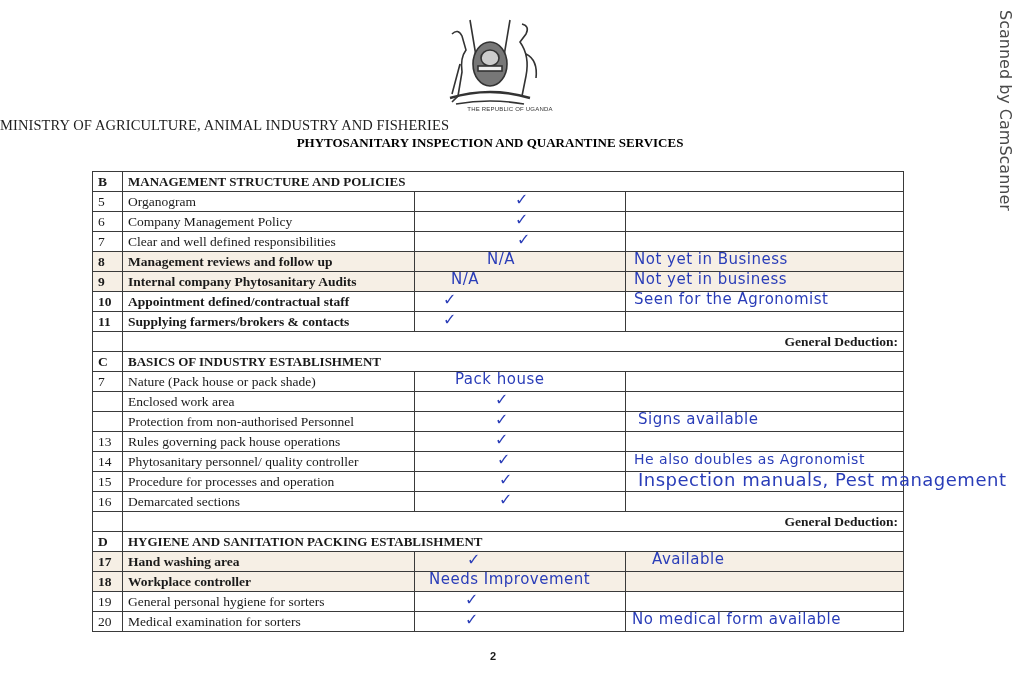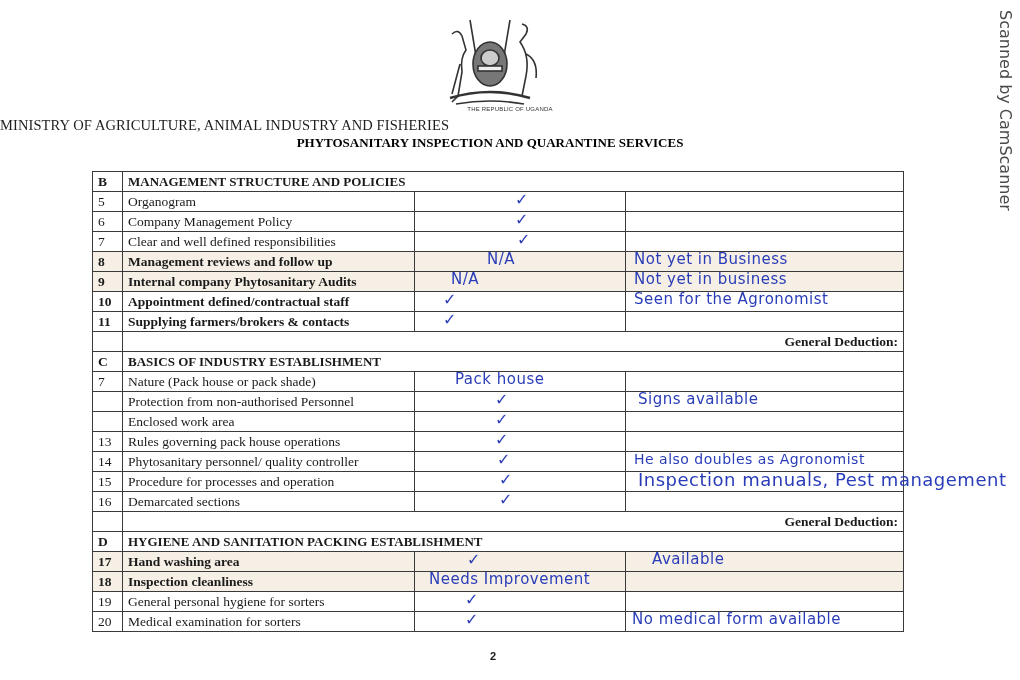--- a/index.html
+++ b/index.html
@@ -179,35 +179,35 @@
     <tr>
       <td class="num">7</td>
       <td class="item">Nature (Pack house or pack shade)</td>
       <td class="check">
           <span class="hand" style="left:40px">Pack house</span>
         </td>
       <td class="remark"></td>
     </tr>
     <tr>
       <td class="num"></td>
+      <td class="item">Enclosed work area</td>
+      <td class="check">
+          <span class="tick" style="left:80px">✓</span>
+        </td>
+      <td class="remark"></td>
+    </tr>
+    <tr>
+      <td class="num"></td>
       <td class="item">Protection from non-authorised Personnel</td>
       <td class="check">
           <span class="tick" style="left:80px">✓</span>
         </td>
       <td class="remark">
           <span class="hand" style="left:12px">Signs available</span>
         </td>
-    </tr>
-    <tr>
-      <td class="num"></td>
-      <td class="item">Enclosed work area</td>
-      <td class="check">
-          <span class="tick" style="left:80px">✓</span>
-        </td>
-      <td class="remark"></td>
     </tr>
     <tr>
       <td class="num">13</td>
       <td class="item">Rules governing pack house operations</td>
       <td class="check">
           <span class="tick" style="left:80px">✓</span>
         </td>
       <td class="remark"></td>
     </tr>
     <tr>
@@ -252,21 +252,21 @@
       <td class="item">Hand washing area</td>
       <td class="check">
           <span class="tick" style="left:52px">✓</span>
         </td>
       <td class="remark">
           <span class="hand" style="left:26px">Available</span>
         </td>
     </tr>
     <tr class="tinted bold-row">
       <td class="num">18</td>
-      <td class="item">Inspection cleanliness</td>
+      <td class="item">Workplace controller</td>
       <td class="check">
           <span class="hand" style="left:14px">Needs Improvement</span>
         </td>
       <td class="remark"></td>
     </tr>
     <tr>
       <td class="num">19</td>
       <td class="item">General personal hygiene for sorters</td>
       <td class="check">
           <span class="tick" style="left:50px">✓</span>

